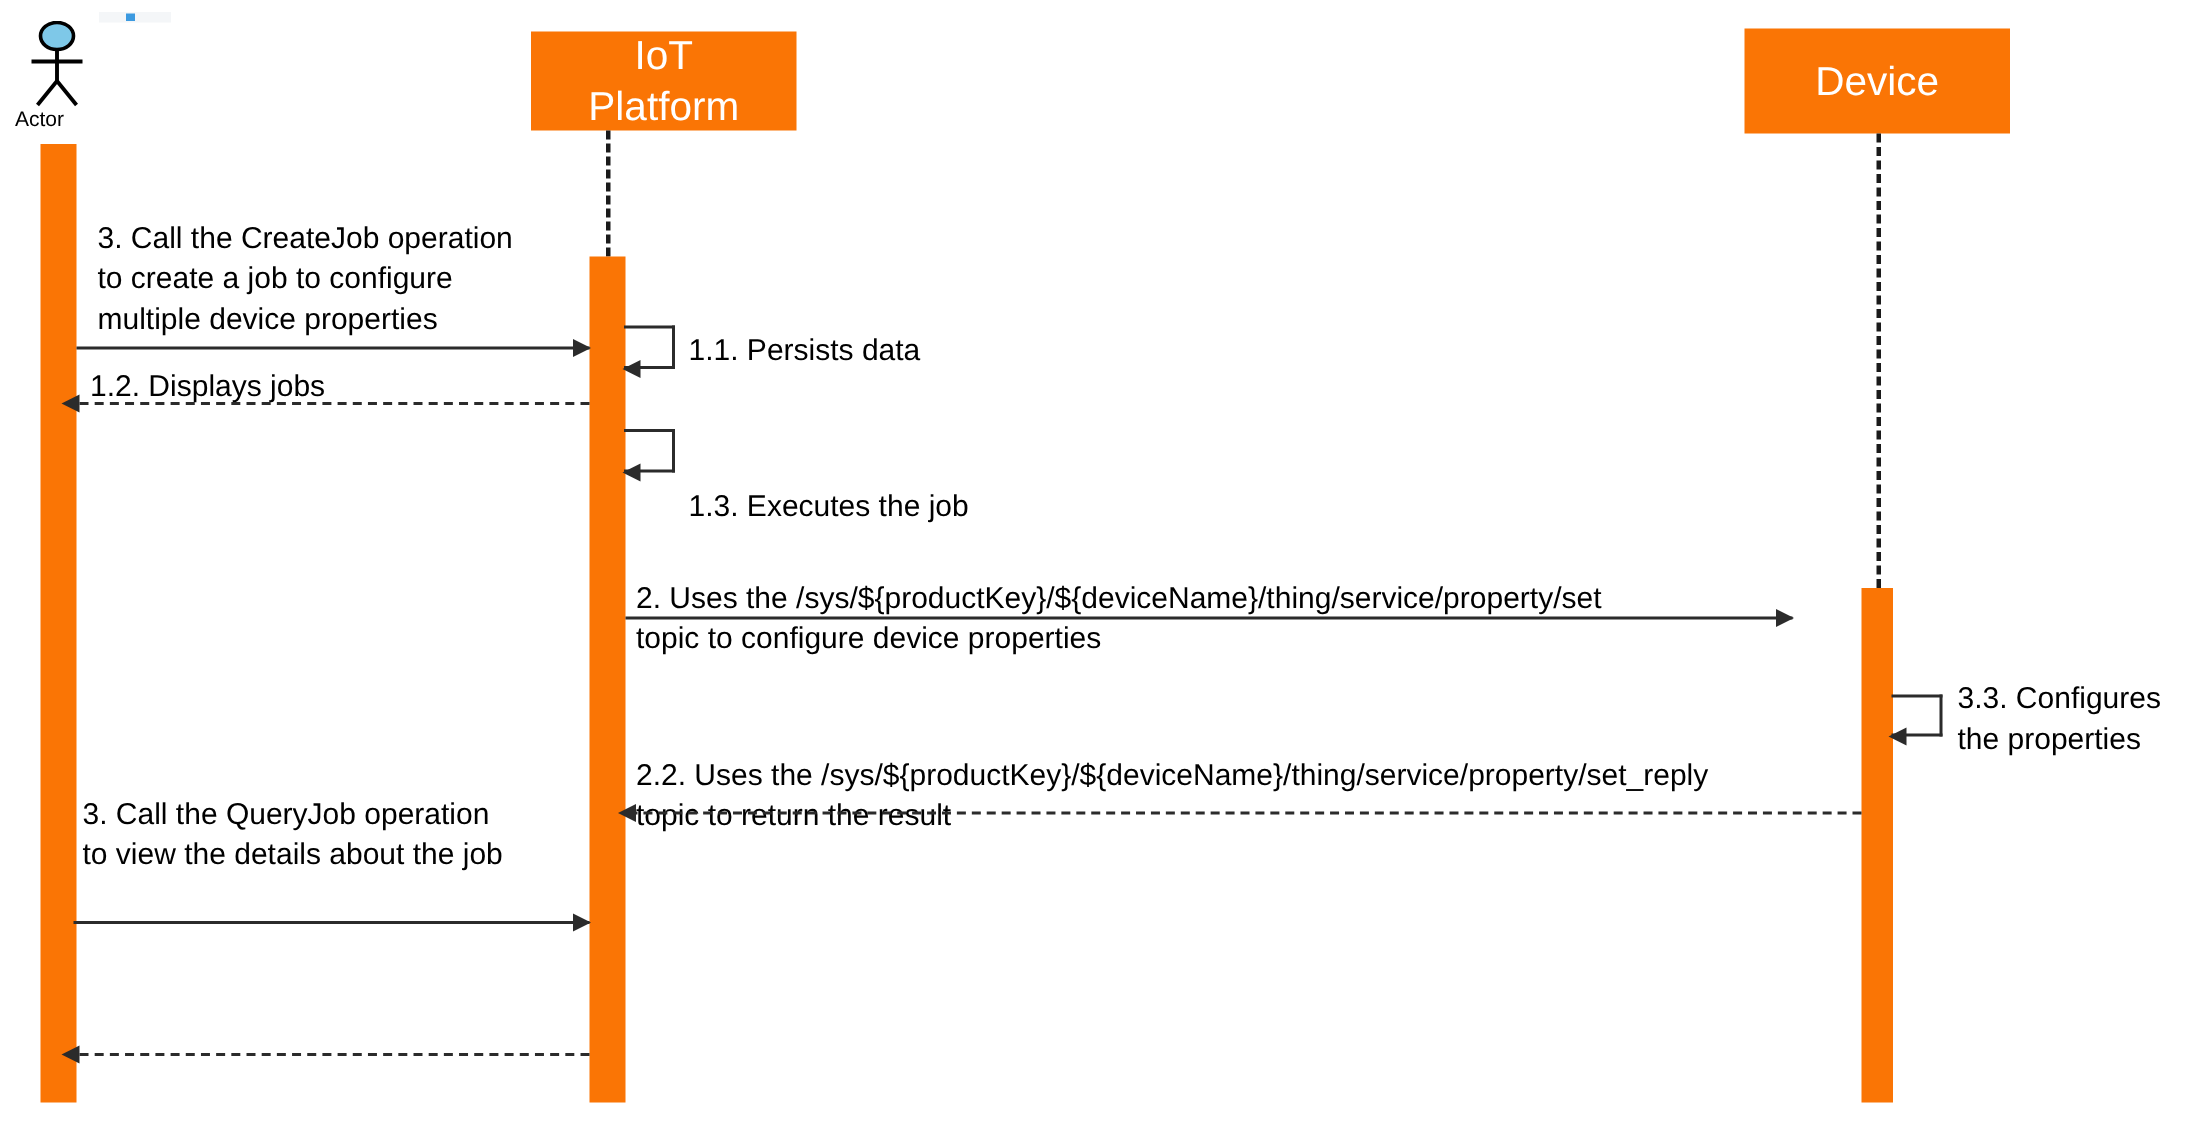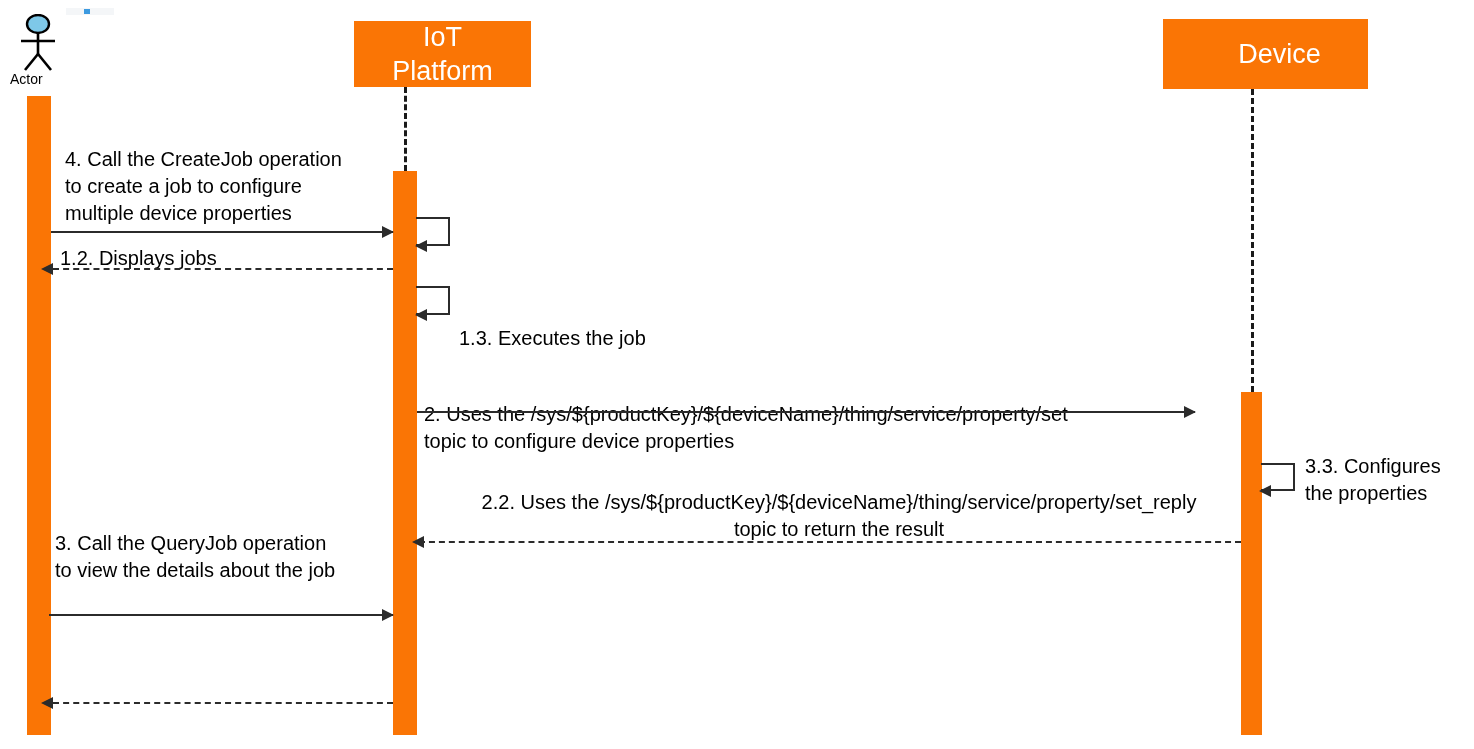--- a/index.html
+++ b/index.html
@@ -122,52 +122,53 @@
   </div>
   <div class="actor-label" style="left:10px; top:71px;">Actor</div>
 
   <div class="activation" style="left:27px; top:96px; width:24px; height:639px;"></div>
 
   <div class="participant-box" style="left:316px; top:21px; width:177px; height:66px;margin-left:38px;">IoT
 Platform</div>
   <div class="lifeline" style="left:404px; top:87px; height:84px;"></div>
   <div class="activation" style="left:393px; top:171px; width:24px; height:564px;"></div>
 
-  <div class="participant-box" style="left:1163px; top:19px; width:177px; height:70px;padding-left:28px;">Device</div>
+  <div class="participant-box" style="left:1163px; top:19px; width:177px; height:70px;">Device</div>
   <div class="lifeline" style="left:1251px; top:89px; height:303px;"></div>
   <div class="activation" style="left:1241px; top:392px; width:21px; height:343px;"></div>
 
-  <div class="msg-label" style="left:65px; top:146px; width:340px;">4. Call the CreateJob operation
+  <div class="msg-label" style="left:65px; top:146px; width:340px;">3. Call the CreateJob operation
 to create a job to configure
 multiple device properties</div>
   <div class="msg-line" style="left:51px; top:231px; width:342px;"></div>
   <div class="arrowhead-right" style="left:382px; top:226px;"></div>
 
   <div class="selfcall" style="left:416px; top:217px; width:34px; height:29px;"></div>
   <div class="arrowhead-left" style="left:415px; top:240px;"></div>
+  <div class="msg-label" style="left:459px; top:221px; width:260px;">1.1. Persists data</div>
 
   <div class="msg-label" style="left:60px; top:245px; width:340px;">1.2. Displays jobs</div>
   <div class="msg-line dashed" style="left:53px; top:268px; width:340px;"></div>
   <div class="arrowhead-left" style="left:41px; top:263px;"></div>
 
   <div class="selfcall" style="left:416px; top:286px; width:34px; height:29px;"></div>
   <div class="arrowhead-left" style="left:415px; top:309px;"></div>
   <div class="msg-label" style="left:459px; top:290px; width:300px;margin-top:35px;">1.3. Executes the job</div>
 
-  <div class="msg-label" style="left:424px; top:386px; width:780px;margin-top:15px;">2. Uses the /sys/${productKey}/${deviceName}/thing/service/property/set
+  <div class="msg-label" style="left:424px; top:386px; width:780px;">2. Uses the /sys/${productKey}/${deviceName}/thing/service/property/set
 topic to configure device properties</div>
   <div class="msg-line" style="left:417px; top:411px; width:778px;"></div>
   <div class="arrowhead-right" style="left:1184px; top:406px;"></div>
 
   <div class="selfcall" style="left:1261px; top:463px; width:34px; height:28px;"></div>
   <div class="arrowhead-left" style="left:1259px; top:485px;"></div>
   <div class="msg-label" style="left:1305px; top:453px; width:170px;">3.3. Configures
 the properties</div>
 
-  <div class="msg-label" style="left:424px; top:489px; width:830px;text-align:center;">2.2. Uses the /sys/${productKey}/${deviceName}/thing/service/property/set_reply
+  <div class="msg-label" style="left:424px; top:504px; width:830px;">2.2. Uses the /sys/${productKey}/${deviceName}/thing/service/property/set_reply
 topic to return the result</div>
   <div class="msg-line dashed" style="left:419px; top:541px; width:822px;"></div>
   <div class="arrowhead-left" style="left:412px; top:536px;"></div>
 
   <div class="msg-label" style="left:55px; top:530px; width:360px;">3. Call the QueryJob operation
 to view the details about the job</div>
   <div class="msg-line" style="left:49px; top:614px; width:344px;"></div>
   <div class="arrowhead-right" style="left:382px; top:609px;"></div>
 
   <div class="msg-line dashed" style="left:53px; top:702px; width:340px;"></div>

